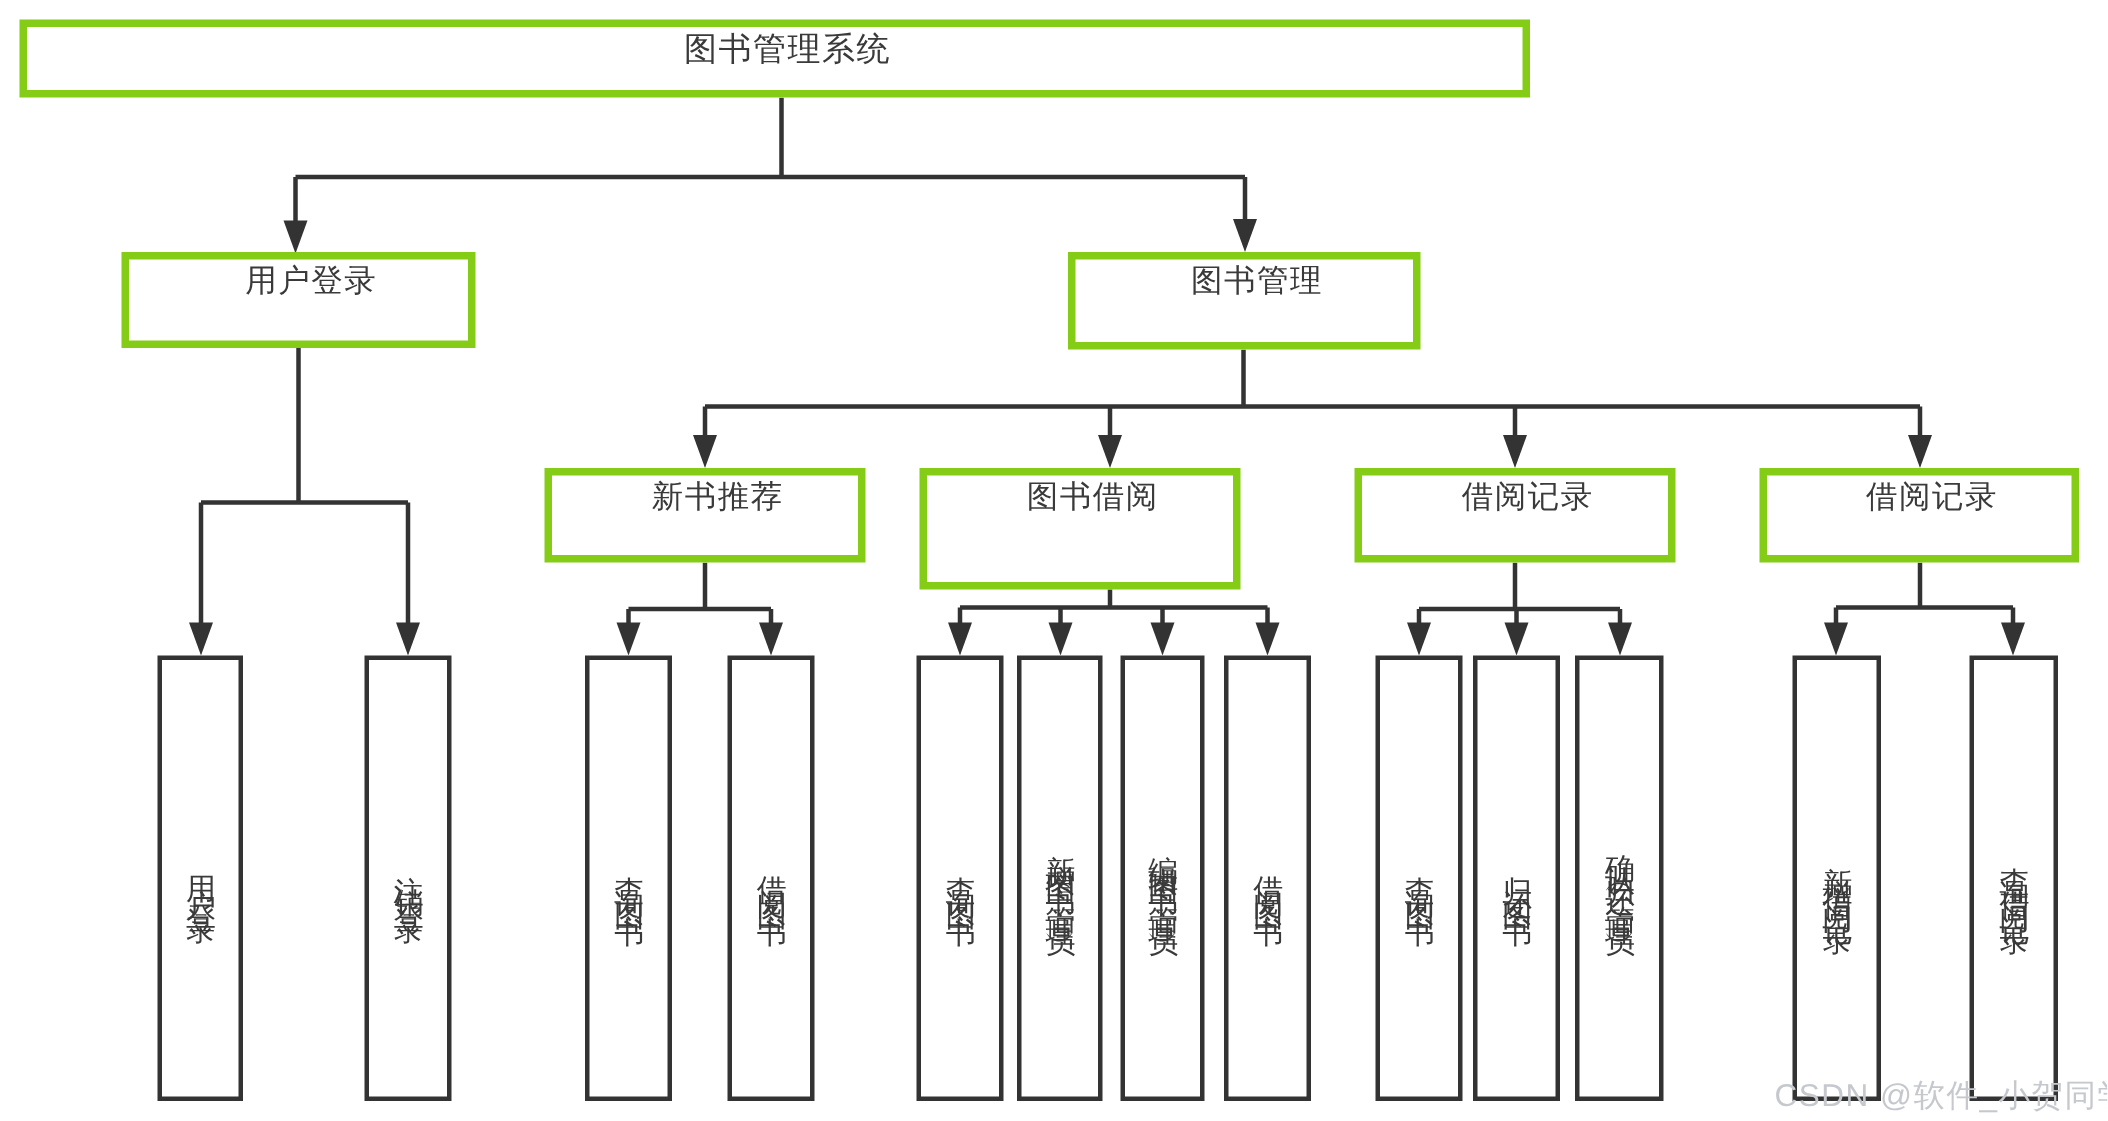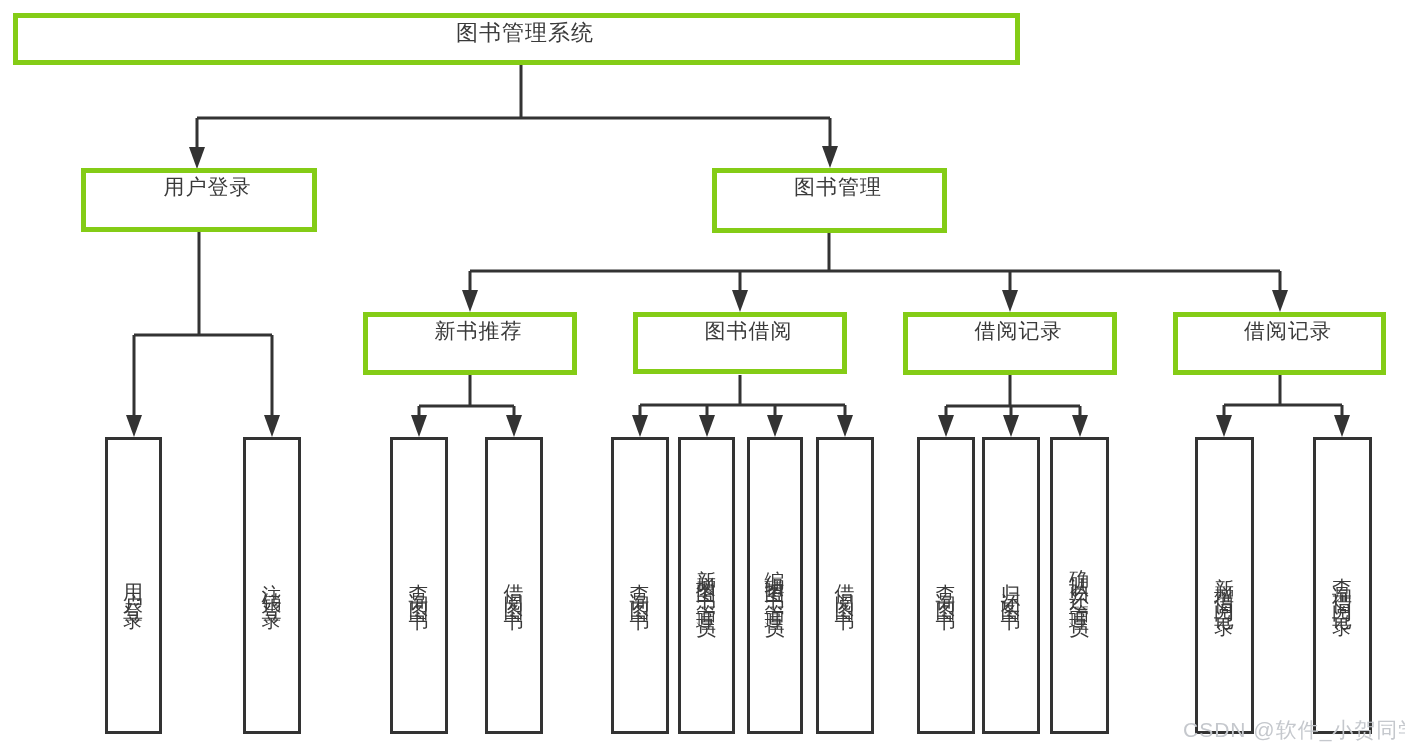--- a/index.html
+++ b/index.html
@@ -132,21 +132,21 @@
   <div class="box-h" style="left:81px;top:168px;width:236px;height:64px">
     <span>用户登录</span>
   </div>
   <div class="box-h" style="left:712px;top:168px;width:235px;height:65px">
     <span>图书管理</span>
   </div>
 
   <div class="box-h" style="left:363px;top:312px;width:214px;height:63px">
     <span>新书推荐</span>
   </div>
-  <div class="box-h" style="left:633px;top:312px;width:214px;height:62px">
+  <div class="box-h" style="left:613px;top:312px;width:214px;height:81px">
     <span>图书借阅</span>
   </div>
   <div class="box-h" style="left:903px;top:312px;width:214px;height:63px">
     <span>借阅记录</span>
   </div>
   <div class="box-h" style="left:1173px;top:312px;width:213px;height:63px">
     <span>借阅记录</span>
   </div>
 
   <div class="box-v" style="left:105px;width:57px">

